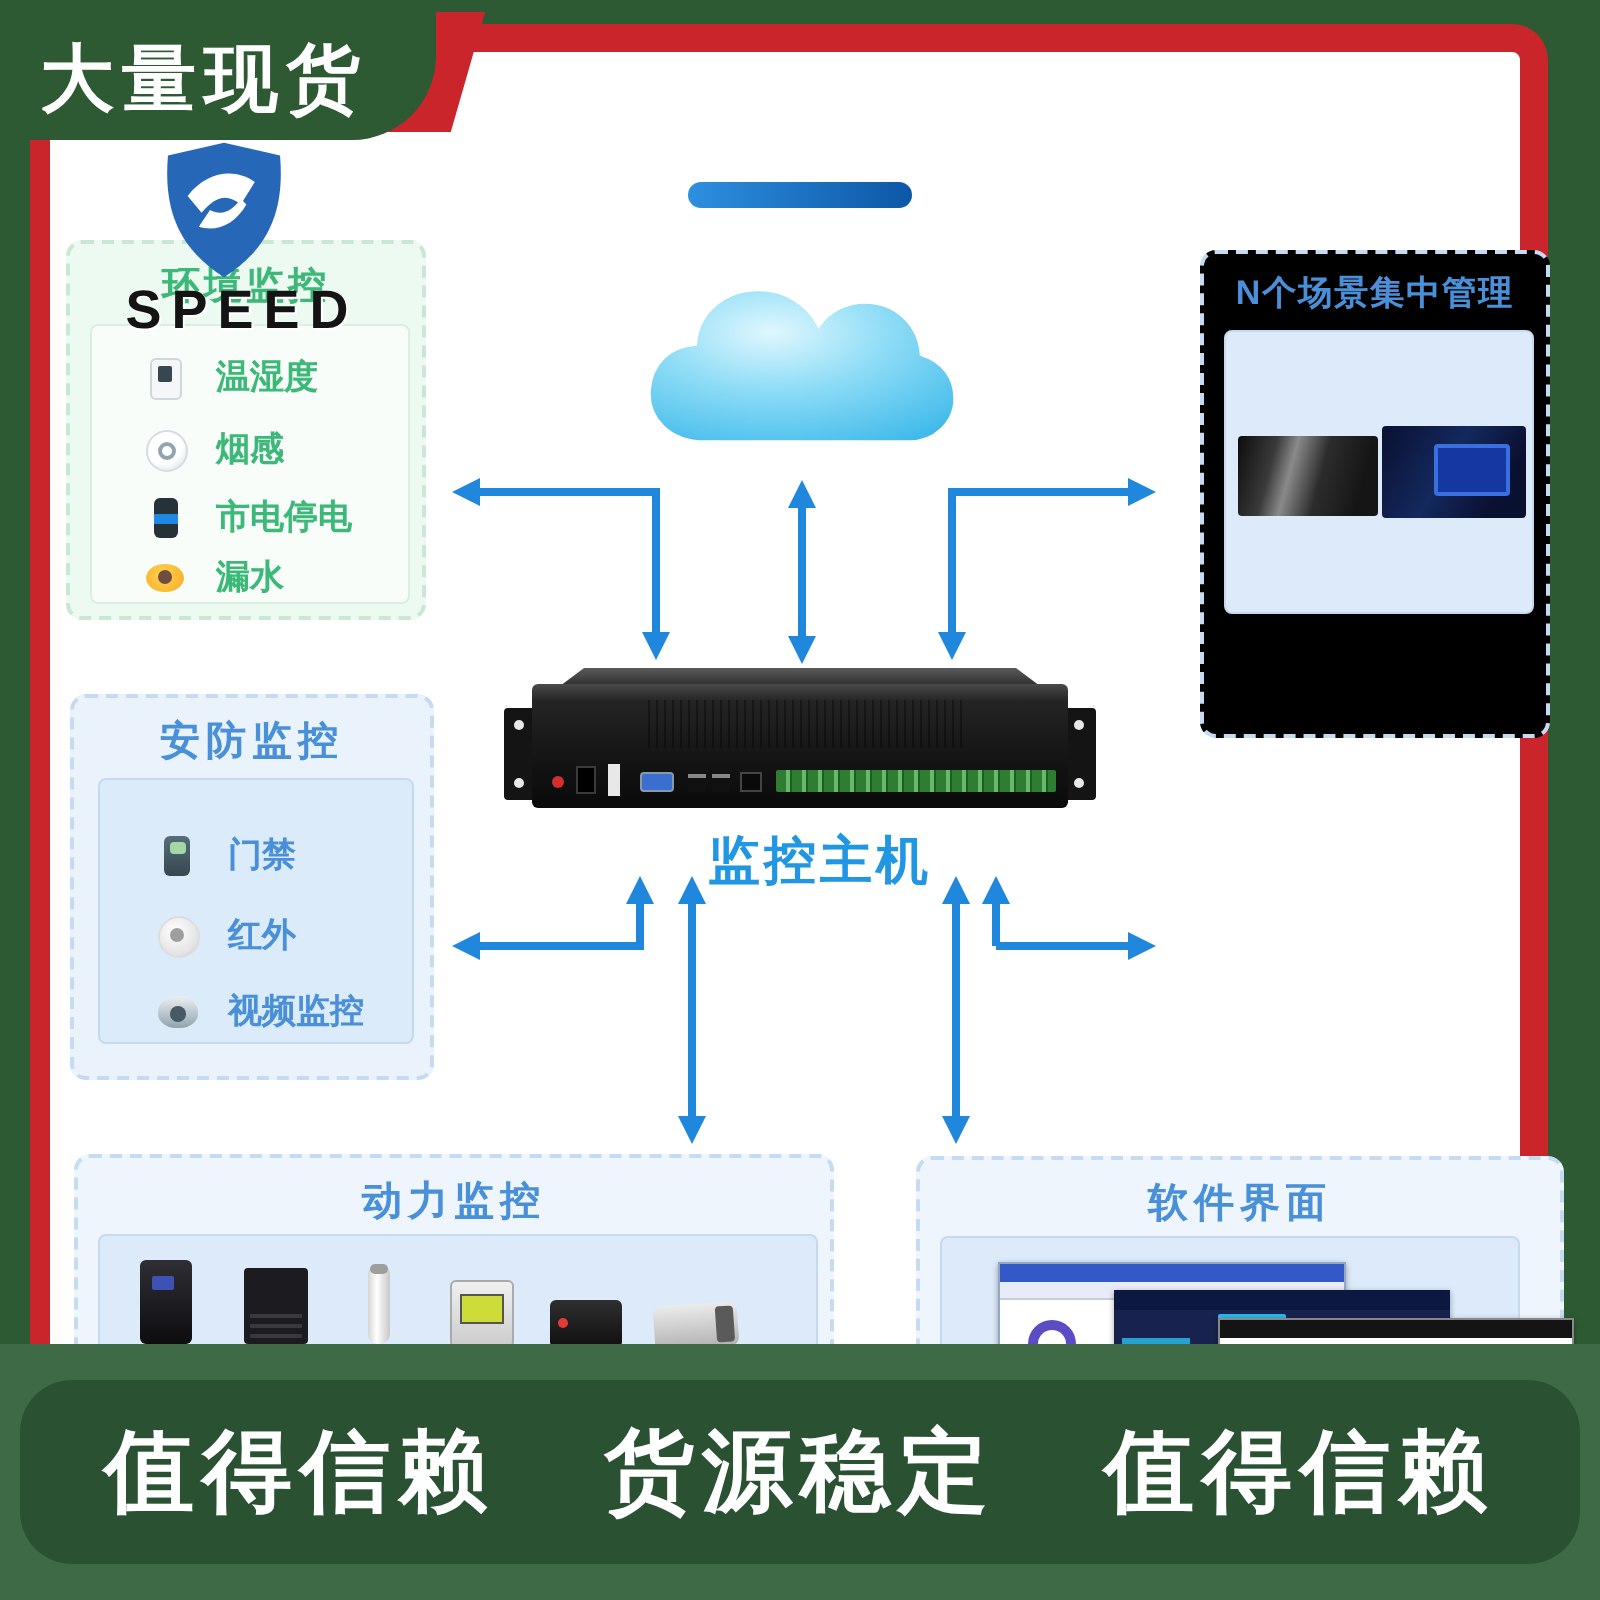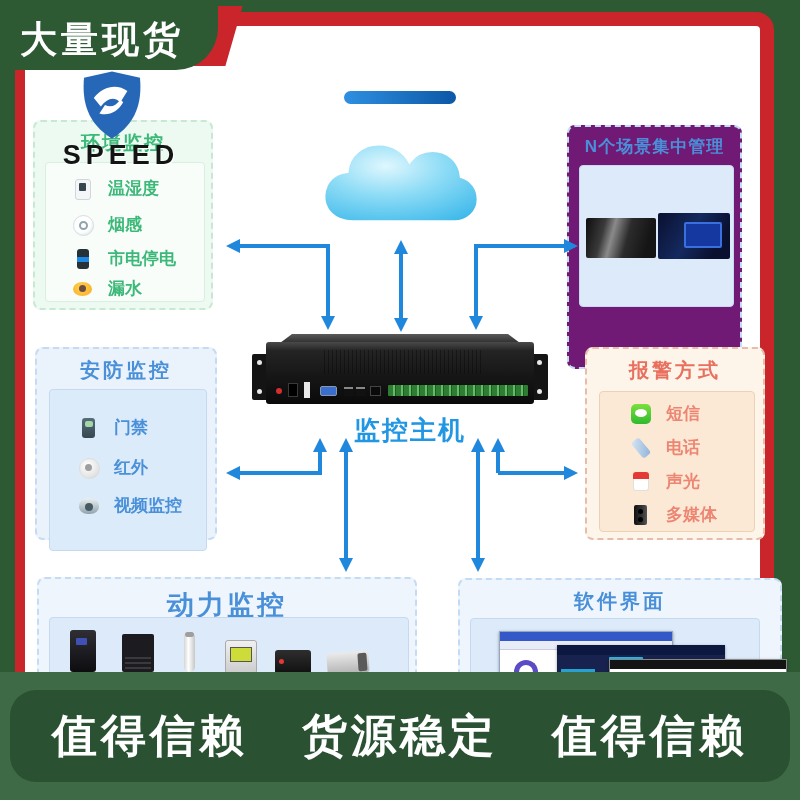--- a/index.html
+++ b/index.html
@@ -34,38 +34,38 @@
   .row .lbl{font-weight:800;font-size:17px;white-space:nowrap}
 
   
   .box-env{left:33px;top:120px;width:180px;height:190px;background:#ecfaf1;border:2px dashed #c9e8d3}
   .box-env .btitle{color:#3cb878;font-size:19px;letter-spacing:2px}
   .box-env .panel{left:10px;top:40px;width:160px;height:140px;background:rgba(255,255,255,.62);border:1px solid #d9efe0}
   .box-env .lbl{color:#3cb878}
   
   .box-sec{left:35px;top:347px;width:182px;height:193px;background:#eaf2fc;border:2px dashed #c4dbf3}
   .box-sec .btitle{color:#4a90d9;font-size:20px;letter-spacing:3px}
-  .box-sec .panel{left:12px;top:40px;width:158px;height:162px;background:#dcebfa;border:1px solid #c5daf1}
+  .box-sec .panel{left:12px;top:40px;width:158px;height:133px;background:#dcebfa;border:1px solid #c5daf1}
   .box-sec .lbl{color:#4a90d9}
   
   .box-alarm{left:585px;top:347px;width:180px;height:193px;background:#fdf4ea;border:2px dashed #e7bcab}
   .box-alarm .btitle{color:#e8705f;font-size:20px;letter-spacing:3px}
   .box-alarm .panel{left:12px;top:42px;width:156px;height:141px;background:#fbe9d6;border:1px solid #ecd2b4}
   .box-alarm .lbl{color:#ec8672}
   
-  .box-scenes{left:567px;top:125px;width:175px;height:244px;background:#701a75;border:2px dashed #c4dbf3}
+  .box-scenes{left:600px;top:125px;width:175px;height:244px;background:#000000;border:2px dashed #c4dbf3}
   .box-scenes .btitle{color:#4a90d9;font-size:17px;letter-spacing:1px}
   .box-scenes .panel{left:10px;top:38px;width:155px;height:142px;background:#ddeafa;border:1px solid #c5daf1}
   .photo{position:absolute;border-radius:2px}
   .photo-1{left:6px;top:52px;width:70px;height:40px;background:linear-gradient(105deg,#0d0d0d 0%,#3a3a3a 25%,#8a8a8a 38%,#2c2c2c 58%,#151515 85%)}
   .photo-2{left:78px;top:47px;width:72px;height:46px;background:linear-gradient(120deg,#0a1030,#14295e 45%,#0a1030 80%)}
   .photo-2::after{content:"";position:absolute;left:26px;top:9px;width:34px;height:22px;background:#1538a0;border:2px solid #3a6fe0;border-radius:2px}
   
   .box-power{left:37px;top:577px;width:380px;height:125px;background:#eef5fd;border:2px dashed #c4dbf3}
-  .box-power .btitle{color:#4a90d9;font-size:27px;letter-spacing:3px}
+  .box-power .btitle{color:#4a90d9;font-size:20px;letter-spacing:3px}
   .box-power .panel{left:10px;top:38px;width:360px;height:80px;background:#ddeafa;border:1px solid #c5daf1}
   
   .box-soft{left:458px;top:578px;width:324px;height:124px;background:#eef5fd;border:2px dashed #c4dbf3}
   .box-soft .btitle{color:#4a90d9;font-size:20px;letter-spacing:3px}
   .box-soft .panel{left:10px;top:38px;width:290px;height:80px;background:#ddeafa;border:1px solid #c5daf1}
 
   
   .ic{display:inline-block;position:relative;width:22px;height:22px;flex:0 0 auto;margin-right:14px}
   .ic-temp::before{content:"";position:absolute;left:3px;top:1px;width:14px;height:19px;background:#f4f6f8;border:1px solid #cfd6dc;border-radius:3px}
   .ic-temp::after{content:"";position:absolute;left:7px;top:5px;width:7px;height:8px;background:#37474f;border-radius:1px}
@@ -224,41 +224,20 @@
         <span class="ic ic-ir"></span>
         <span class="lbl">红外</span>
       </div>
       <div class="row" style="left:28px;top:104px">
         <span class="ic ic-cam"></span>
         <span class="lbl">视频监控</span>
       </div>
     </div>
   </div>
 
-  <div class="dbox box-alarm">
-    <div class="btitle">报警方式</div>
-    <div class="panel">
-      <div class="row" style="left:30px;top:10px">
-        <span class="ic ic-sms"></span>
-        <span class="lbl">短信</span>
-      </div>
-      <div class="row" style="left:30px;top:44px">
-        <span class="ic ic-phone"></span>
-        <span class="lbl">电话</span>
-      </div>
-      <div class="row" style="left:30px;top:78px">
-        <span class="ic ic-siren"></span>
-        <span class="lbl">声光</span>
-      </div>
-      <div class="row" style="left:30px;top:111px">
-        <span class="ic ic-media"></span>
-        <span class="lbl">多媒体</span>
-      </div>
-    </div>
-  </div>
 
   <div class="dbox box-power">
     <div class="btitle">动力监控</div>
     <div class="panel">
       <div class="dev dev-ups"></div>
       <div class="dev dev-batt"></div>
       <div class="dev dev-cyl"></div>
       <div class="dev dev-meter"></div>
       <div class="dev dev-mod"></div>
       <div class="dev dev-ac"></div>

